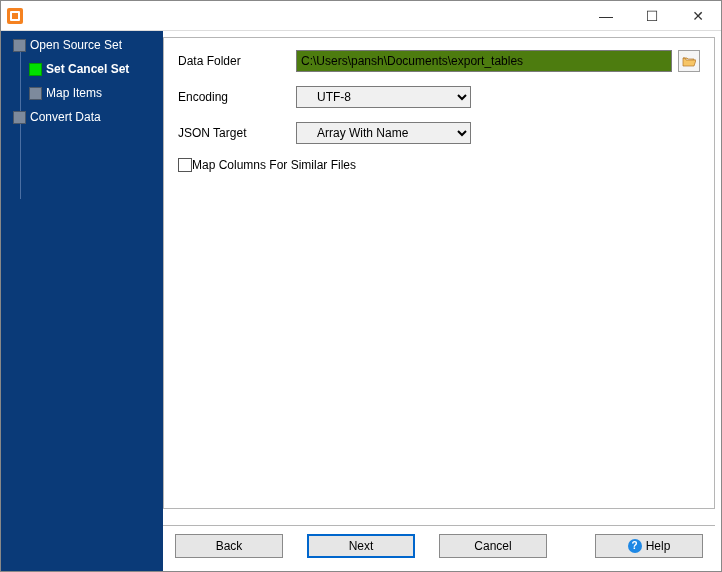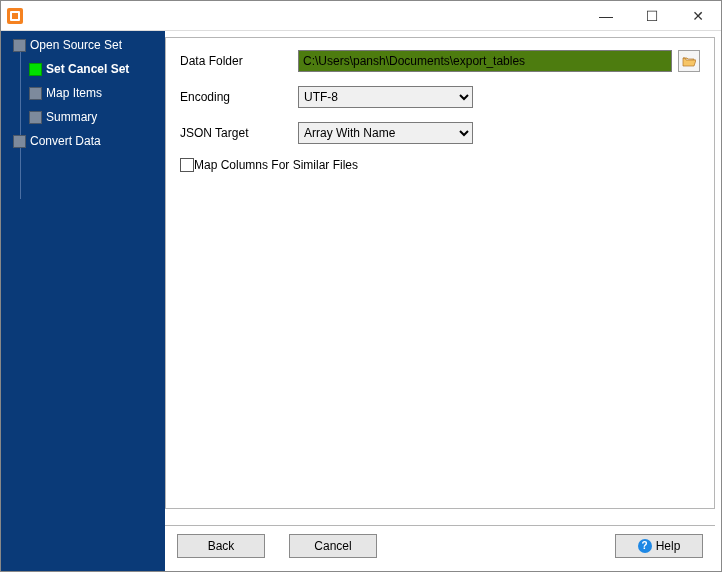--- a/index.html
+++ b/index.html
@@ -103,21 +103,21 @@
     border: 1px solid #7a7a7a;
     padding: 2px 4px;
     font: inherit;
     font-size: 12px;
     background: #4d7c0f;
   }
   .select {
     width: 175px;
     height: 22px;
     border: 1px solid #7a7a7a;
-    padding: 1px 1px;
+    padding: 1px 16px;
     font: inherit;
     font-size: 12px;
     background: #f0f0f0;
   }
   .browse-btn {
     width: 22px; height: 22px;
     margin-left: 6px;
     border: 1px solid #a0a0a0;
     background: #f5f5f5;
     display: flex; align-items: center; justify-content: center;
@@ -136,21 +136,21 @@
     height: 40px;
     border-top: 1px solid #b5b5b5;
     display: flex;
     align-items: center;
     padding: 0 12px;
     gap: 24px;
     margin: 0 6px 6px 0;
   }
   .button-bar .spacer { flex: 1; }
   .btn {
-    width: 88px; height: 24px;
+    width: 108px; height: 24px;
     border: 1px solid #8a8a8a;
     background: #e6e6e6;
     font: inherit;
     font-size: 12px;
     display: flex; align-items: center; justify-content: center;
     gap: 4px;
     cursor: default;
   }
   .btn.primary {
     border: 2px solid #0066cc;
@@ -200,24 +200,20 @@
       <div class="step child current">
         <div class="node active"></div>
         <span class="step-label">Set Cancel Set</span>
       </div>
 
       <div class="step child">
         <div class="node"></div>
         <span class="step-label">Map Items</span>
       </div>
 
-      <div class="step child">
-        <div class="node"></div>
-        <span class="step-label">Summary</span>
-      </div>
 
       <div class="step">
         <div class="node"></div>
         <span class="step-label">Convert Data</span>
       </div>
     </div>
 
     <div style="flex:1; display:flex; flex-direction:column;">
       <div class="main">
         <div class="form-area">
@@ -250,20 +246,23 @@
             <div class="checkbox"></div>
             <span>Map Columns For Similar Files</span>
           </div>
 
         </div>
       </div>
 
       <div class="button-bar">
         <button class="btn">
             <span>Back</span>
+          </button>
+        <button class="btn primary">
+            <span>Next</span>
           </button>
         <button class="btn">
             <span>Cancel</span>
           </button>
         <div class="spacer"></div>
         <button class="btn">
           <span class="help-icon">?</span>
           <span>Help</span>
         </button>
       </div>

